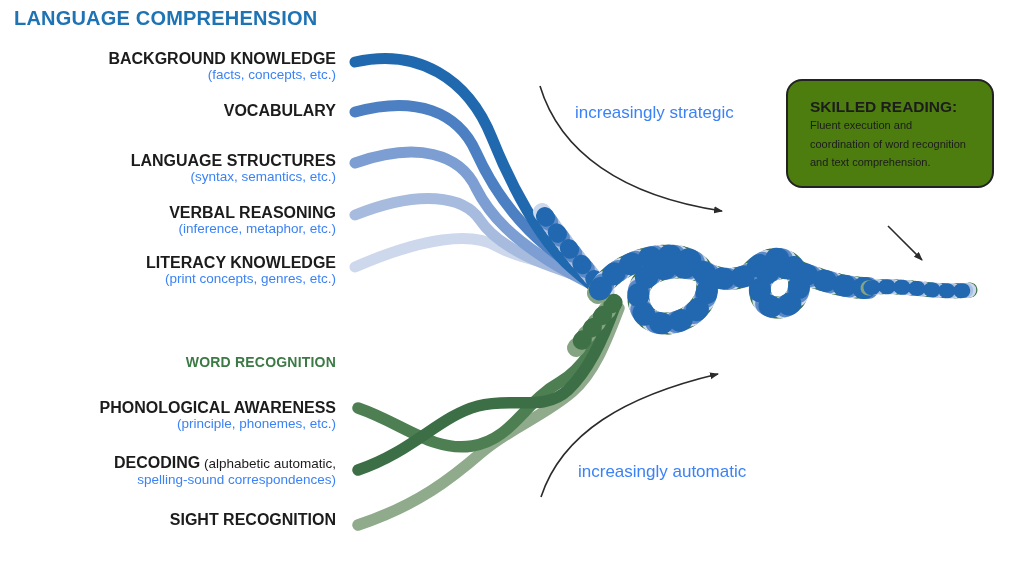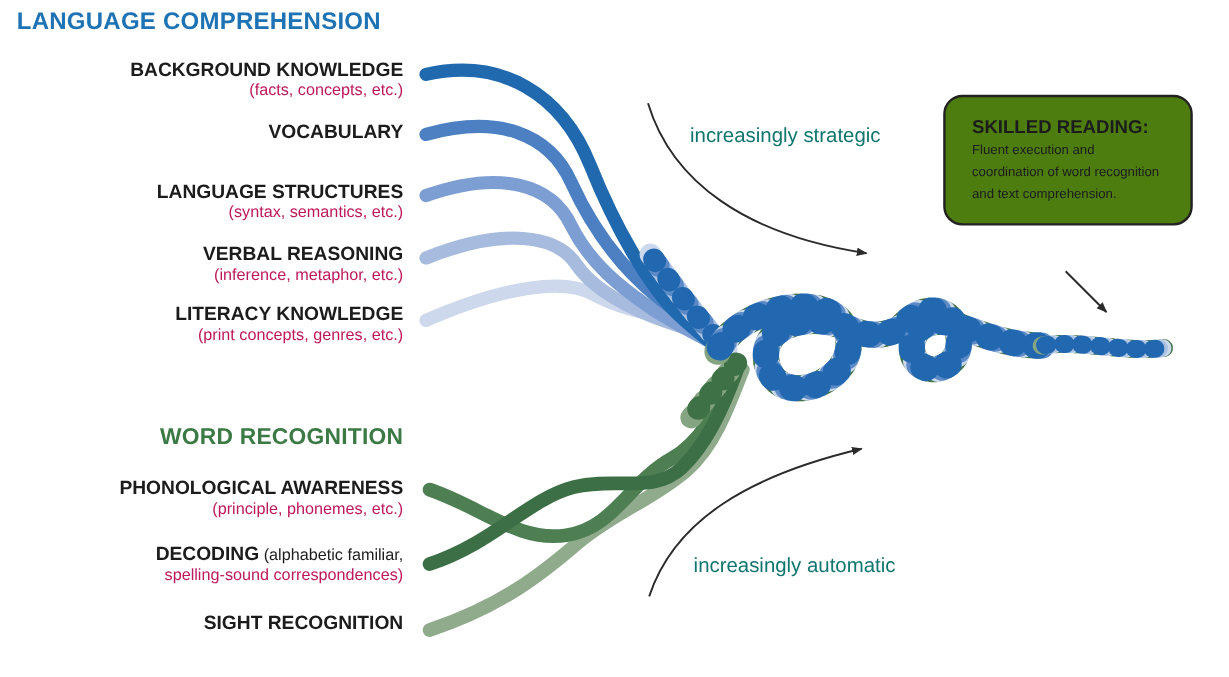--- a/index.html
+++ b/index.html
@@ -8,28 +8,28 @@
     font-family:"Liberation Sans", sans-serif;color:#1c1c1c;
   }
   #rope-svg{position:absolute;left:0;top:0;width:1024px;height:564px;}
   .lc-heading{
     position:absolute;left:14px;top:7px;font-size:20px;font-weight:bold;
     letter-spacing:.2px;color:#1e73b4;white-space:nowrap;
   }
   .label-col{position:absolute;left:0;top:0;width:336px;}
   .strand-row{position:absolute;right:0;width:336px;text-align:right;}
   .strand-main{font-size:16px;font-weight:bold;line-height:17px;white-space:nowrap;}
-  .strand-sub{font-size:13.5px;line-height:15px;white-space:nowrap;color:#be185d;}
+  .strand-sub{font-size:13.5px;line-height:15px;white-space:nowrap;color:#3b82f6;}
   .inline-sub{font-weight:normal;font-size:13.5px;}
   .wr-heading{
     position:absolute;right:0;width:336px;text-align:right;top:354px;
-    font-size:19px;font-weight:bold;color:#3b7a44;letter-spacing:.2px;white-space:nowrap;margin-left:18px;
+    font-size:14px;font-weight:bold;color:#3b7a44;letter-spacing:.2px;white-space:nowrap;margin-left:18px;
   }
   .annotation{
-    position:absolute;font-size:17px;color:#0f766e;white-space:nowrap;
+    position:absolute;font-size:17px;color:#3b82f6;white-space:nowrap;
   }
   #ann-strategic{left:575px;top:103px;}
   #ann-automatic{left:578px;top:462px;}
   .skilled-box{
     position:absolute;left:786px;top:79px;width:162px;
     border:2px solid #222222;border-radius:16px;background:#4d7c0f;
     padding:16px 20px 14px 22px;
   }
   .skilled-heading{font-size:15.5px;font-weight:bold;line-height:19px;}
   .skilled-body{font-size:11px;line-height:18.5px;}
@@ -119,21 +119,21 @@
       <div class="strand-sub">(print concepts, genres, etc.)</div>
     </div>
 
     <div class="wr-heading">WORD RECOGNITION</div>
 
     <div class="strand-row" style="top:399px">
       <div class="strand-main">PHONOLOGICAL AWARENESS</div>
       <div class="strand-sub">(principle, phonemes, etc.)</div>
     </div>
     <div class="strand-row" style="top:454px">
-      <div class="strand-main"><span>DECODING</span><span class="inline-sub"> (alphabetic familiar,</span></div>
+      <div class="strand-main"><span>DECODING</span><span class="inline-sub"> (alphabetic automatic,</span></div>
       <div class="strand-sub">spelling-sound correspondences)</div>
     </div>
     <div class="strand-row" style="top:511px">
       <div class="strand-main">SIGHT RECOGNITION</div>
     </div>
   </div>
 
   <div class="annotation" id="ann-strategic">increasingly strategic</div>
   <div class="annotation" id="ann-automatic">increasingly automatic</div>
 

